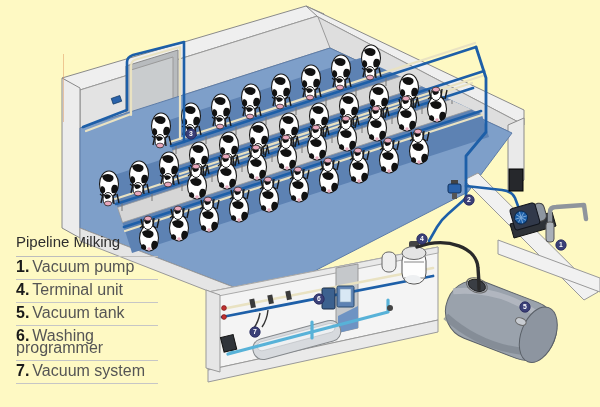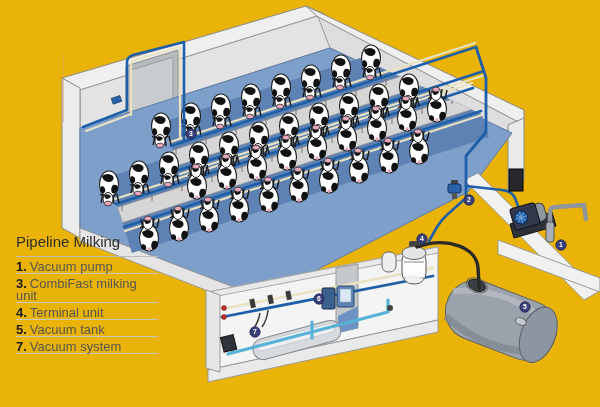--- a/index.html
+++ b/index.html
@@ -1,21 +1,21 @@
 <!DOCTYPE html>
 <html><head>
 <meta charset="utf-8">
 <style>
   html,body{margin:0;padding:0;background:#fff;}
-  .canvas{position:relative;width:600px;height:407px;background:#eab308;overflow:hidden;
+  .canvas{position:relative;width:600px;height:407px;background:#fef9c3;overflow:hidden;
           font-family:"Liberation Sans",sans-serif;}
   .scene{position:absolute;left:0;top:0;}
   .legend{position:absolute;left:16px;top:233px;width:142px;}
   .legend-title{font-size:15px;color:#2e2e2e;padding-bottom:6px;border-bottom:1px solid #bdbdbd;}
-  .legend-row{font-size:13px;color:#555;padding:4px 0 0;border-bottom:1px solid #c6c6c6;line-height:12px;}
+  .legend-row{font-size:16px;color:#555;padding:4px 0 6px;border-bottom:1px solid #c6c6c6;line-height:12px;}
   .legend-row b{color:#1a1a1a;margin-right:3px;font-weight:bold;}
   .marker-text{font-size:6.8px;font-weight:bold;fill:#ffffff;text-anchor:middle;}
 </style>
 </head>
 <body>
 
 <div class="canvas">
 
   <svg class="scene" width="600" height="407" viewBox="0 0 600 407">
     <defs>
@@ -253,26 +253,26 @@
       </g>
     </g>
   </svg>
 
   <div class="legend">
     <div class="legend-title">Pipeline Milking</div>
     <div class="legend-row">
       <b>1.</b><span>Vacuum pump</span>
     </div>
     <div class="legend-row">
-      <b>3.</b><span>CombiFast milking unit</span>
-    </div>
-    <div class="legend-row">
       <b>4.</b><span>Terminal unit</span>
     </div>
     <div class="legend-row">
       <b>5.</b><span>Vacuum tank</span>
     </div>
     <div class="legend-row">
+      <b>6.</b><span>Washing programmer</span>
+    </div>
+    <div class="legend-row">
       <b>7.</b><span>Vacuum system</span>
     </div>
   </div>
 
 </div>
 
 </body></html>

